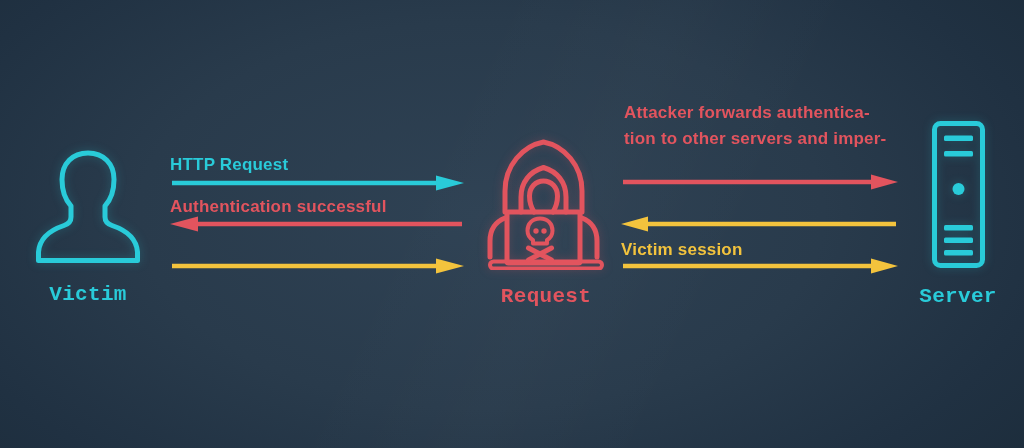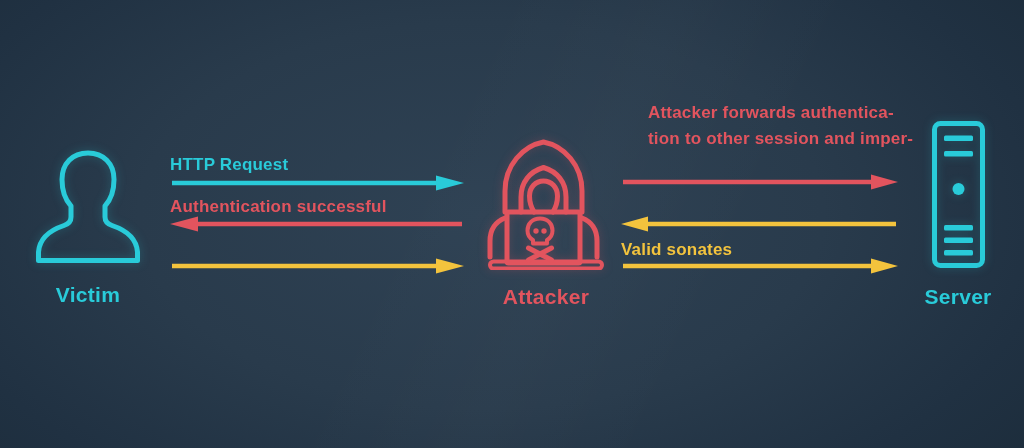--- a/index.html
+++ b/index.html
@@ -16,30 +16,30 @@
   .icon{position:absolute;}
   .st-cyan{fill:none;stroke:#29cbd9;stroke-width:5;stroke-linecap:round;stroke-linejoin:round;}
   .st-red{fill:none;stroke:#e2545e;stroke-width:5;stroke-linecap:round;stroke-linejoin:round;}
   .st-red-thin{fill:none;stroke:#e2545e;stroke-width:4;stroke-linecap:round;stroke-linejoin:round;}
   .fl-cyan{fill:#29cbd9;stroke:none;}
   .fl-red{fill:#e2545e;stroke:none;}
   .glow-cyan{filter:drop-shadow(0 0 5px rgba(41,203,217,0.25));}
   .glow-red{filter:drop-shadow(0 0 5px rgba(226,84,94,0.25));}
   .nlabel{
     position:absolute;text-align:center;
-    font-size:21px;font-weight:700;letter-spacing:0.3px;
+    font-size:21px;font-weight:700;letter-spacing:0.3px;font-family:Liberation Mono, monospace;
   }
   .flabel{
     position:absolute;
     font-size:17px;font-weight:700;letter-spacing:0.2px;
   }
   .annot{
     position:absolute;
     font-size:17px;font-weight:700;letter-spacing:0.2px;
-    line-height:26px;color:#e2545e;margin-left:24px;
+    line-height:26px;color:#e2545e;
   }
   .c-cyan{color:#29cbd9;}
   .c-red{color:#e2545e;}
   .c-yellow{color:#f3c33d;}
   .arrow{position:absolute;overflow:visible;}
   .ln-cyan{stroke:#29cbd9;stroke-width:4.5;}
   .ln-red{stroke:#e2545e;stroke-width:4.5;}
   .ln-yellow{stroke:#f3c33d;stroke-width:4.5;}
   .hd-cyan{fill:#29cbd9;}
   .hd-red{fill:#e2545e;}
@@ -82,21 +82,21 @@
     <rect class="st-red" x="21" y="73" width="73" height="51" rx="1.5"></rect>
 
     <rect class="st-red-thin" x="4" y="122.5" width="112" height="7" rx="3.5"></rect>
 
     <path class="st-red-thin" d="M54 79.5 C46.5 79.5 41.5 84.5 41.5 91.5 C41.5 96 43.5 99 47 101 L47 104.5 L61 104.5 L61 101 C64.5 99 66.5 96 66.5 91.5 C66.5 84.5 61.5 79.5 54 79.5 Z"></path>
     <circle class="fl-red" cx="50" cy="92" r="2.7"></circle>
     <circle class="fl-red" cx="58" cy="92" r="2.7"></circle>
 
     <path class="st-red" d="M42.5 109 L65.5 121 M65.5 109 L42.5 121"></path>
   </svg>
-  <div class="nlabel c-red" style="left:475px;top:285px;width:142px">Attacker</div>
+  <div class="nlabel c-red" style="left:475px;top:285px;width:142px">Request</div>
 
   <svg class="icon glow-cyan" viewBox="0 0 53 147" style="left:932px;top:121px;width:53px;height:147px">
     <rect class="st-cyan" x="2.5" y="2.5" width="48" height="142" rx="6"></rect>
     <rect class="fl-cyan" x="12" y="14.5" width="29" height="5.5" rx="1.5"></rect>
     <rect class="fl-cyan" x="12" y="30" width="29" height="5.5" rx="1.5"></rect>
     <circle class="fl-cyan" cx="26.5" cy="68" r="6"></circle>
     <rect class="fl-cyan" x="12" y="104" width="29" height="5.5" rx="1.5"></rect>
     <rect class="fl-cyan" x="12" y="116.5" width="29" height="5.5" rx="1.5"></rect>
     <rect class="fl-cyan" x="12" y="129" width="29" height="5.5" rx="1.5"></rect>
   </svg>
@@ -114,31 +114,31 @@
     <line class="ln-red" x1="24" y1="10" x2="292" y2="10"></line>
   </svg>
 
   <svg class="arrow" width="294" height="20" style="left:170px;top:256px">
     <line class="ln-yellow" x1="2" y1="10" x2="270" y2="10"></line>
     <polygon class="hd-yellow" points="266,2.5 294,10 266,17.5"></polygon>
   </svg>
 
   <div class="annot" style="left:624px;top:100px;width:292px">
     <div>Attacker forwards authentica-</div>
-    <div>tion to other session and imper-</div>
+    <div>tion to other servers and imper-</div>
   </div>
   <svg class="arrow" width="277" height="20" style="left:621px;top:172px">
     <line class="ln-red" x1="2" y1="10" x2="254" y2="10"></line>
     <polygon class="hd-red" points="250,2.5 277,10 250,17.5"></polygon>
   </svg>
 
   <svg class="arrow" width="277" height="20" style="left:621px;top:214px">
     <polygon class="hd-yellow" points="27,2.5 0,10 27,17.5"></polygon>
     <line class="ln-yellow" x1="23" y1="10" x2="275" y2="10"></line>
   </svg>
 
-  <div class="flabel c-yellow" style="left:621px;top:240px;width:277px">Valid sonates</div>
+  <div class="flabel c-yellow" style="left:621px;top:240px;width:277px">Victim session</div>
   <svg class="arrow" width="277" height="20" style="left:621px;top:256px">
     <line class="ln-yellow" x1="2" y1="10" x2="254" y2="10"></line>
     <polygon class="hd-yellow" points="250,2.5 277,10 250,17.5"></polygon>
   </svg>
 
 </div>
 
 </body></html>

